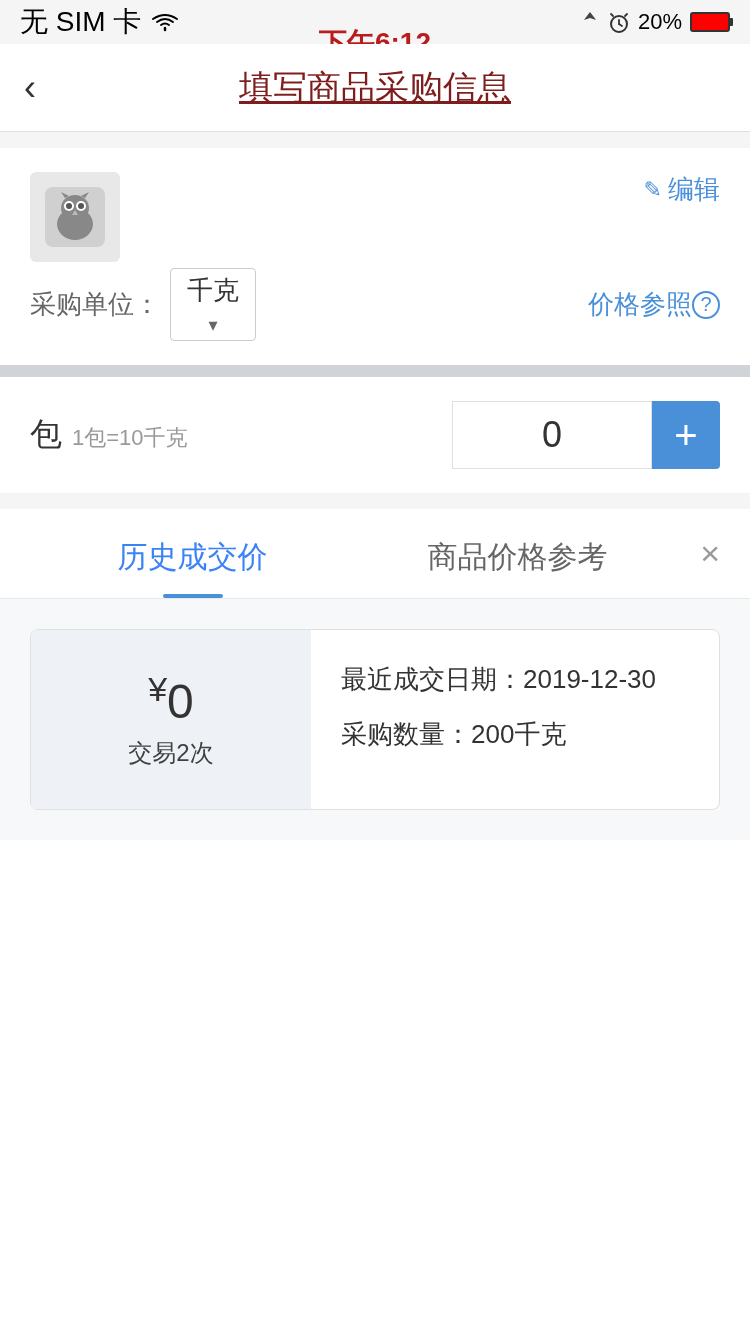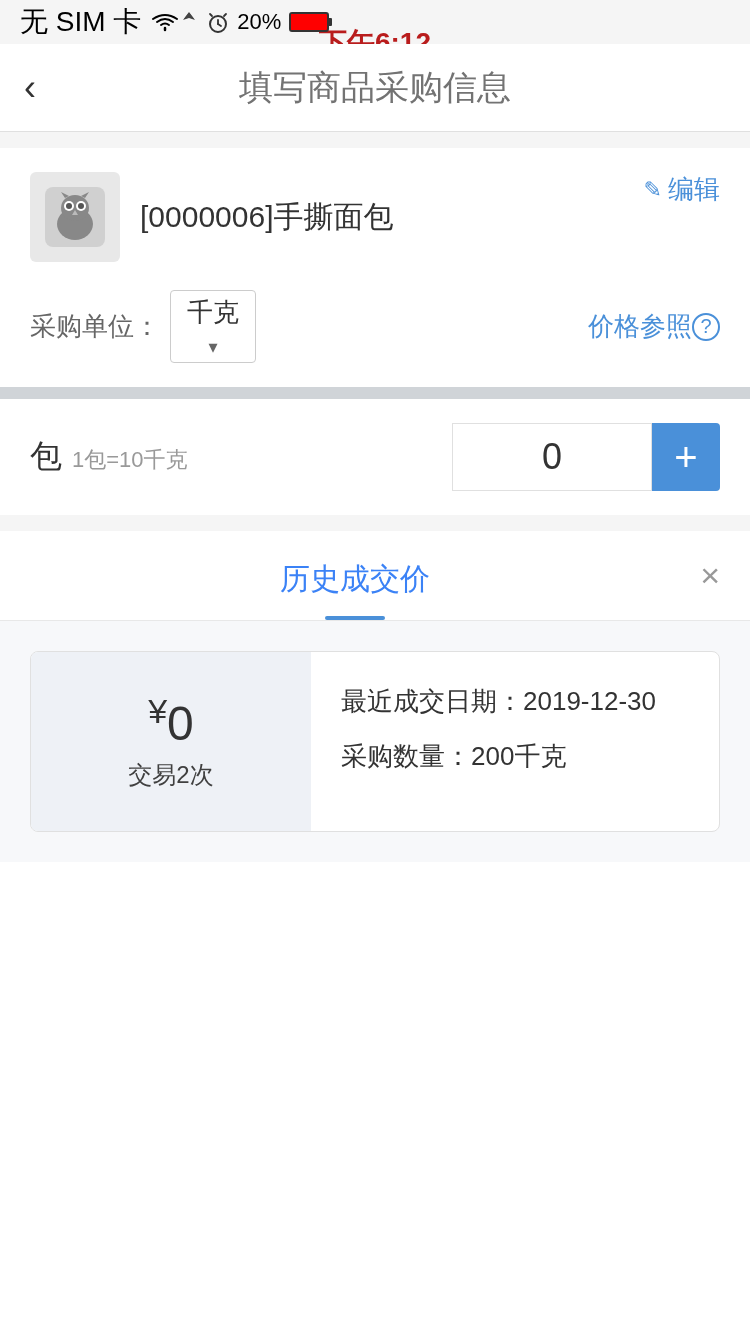--- a/index.html
+++ b/index.html
@@ -12,20 +12,21 @@
       overflow-x: hidden;
     }
 
     
     .status-bar {
       width: 750px;
       height: 44px;
       background: #f5f5f5;
       display: flex;
       align-items: center;
+      justify-content: space-between;
       padding: 0 20px;
     }
     .status-left {
       font-size: 28px;
       font-weight: 500;
       color: #000;
       display: flex;
       align-items: center;
       gap: 10px;
     }
@@ -91,21 +92,22 @@
       left: 24px;
       top: 50%;
       transform: translateY(-50%);
       font-size: 36px;
       color: #333;
       cursor: pointer;
     }
     .nav-title {
       font-size: 34px;
       font-weight: 500;
-      color: #737373;
+      color: #7f1d1d;
+      text-decoration: underline;
     }
 
     
     .product-card {
       background: #fff;
       padding: 24px 30px;
       margin-top: 16px;
     }
     .product-header {
       display: flex;
@@ -140,21 +142,21 @@
       font-size: 26px;
       cursor: pointer;
     }
     .edit-icon {
       font-size: 22px;
     }
     .product-unit-row {
       display: flex;
       align-items: center;
       justify-content: space-between;
-      margin-top: 28px;
+      margin-top: 6px;
     }
     .unit-label {
       font-size: 26px;
       color: #666;
     }
     .unit-select {
       display: flex;
       align-items: center;
       border: 1px solid #ccc;
       border-radius: 4px;
@@ -401,21 +403,20 @@
           <circle cx="41" cy="24" r="5" fill="#fff"></circle>
           <circle cx="29" cy="24" r="3" fill="#555"></circle>
           <circle cx="41" cy="24" r="3" fill="#555"></circle>
 
           <polygon points="35,28 32,33 38,33" fill="#bbb"></polygon>
 
           <polygon points="25,16 21,10 29,14" fill="#888"></polygon>
           <polygon points="45,16 49,10 41,14" fill="#888"></polygon>
         </svg>
       </div>
-      <span class="product-name">[0000006]手撕面包</span>
     </div>
     <div class="edit-btn">
       <span class="edit-icon">✎</span>
       <span>编辑</span>
     </div>
   </div>
   <div class="product-unit-row">
     <div style="display:flex;align-items:center;gap:10px;">
       <span class="unit-label">采购单位：</span>
       <div class="unit-select">
@@ -446,20 +447,23 @@
     </div>
   </div>
 </div>
 
 <div class="tabs-container">
   <div class="tabs-row">
     <div class="tab-item active">
       <span>历史成交价</span>
       <div class="tab-underline"></div>
     </div>
+    <div class="tab-item">
+      <span>商品价格参考</span>
+    </div>
     <div class="tab-close">
       <span>×</span>
     </div>
   </div>
 </div>
 
 <div class="history-panel">
   <div class="history-card">
     <div class="history-card-left">
       <div class="history-price">

